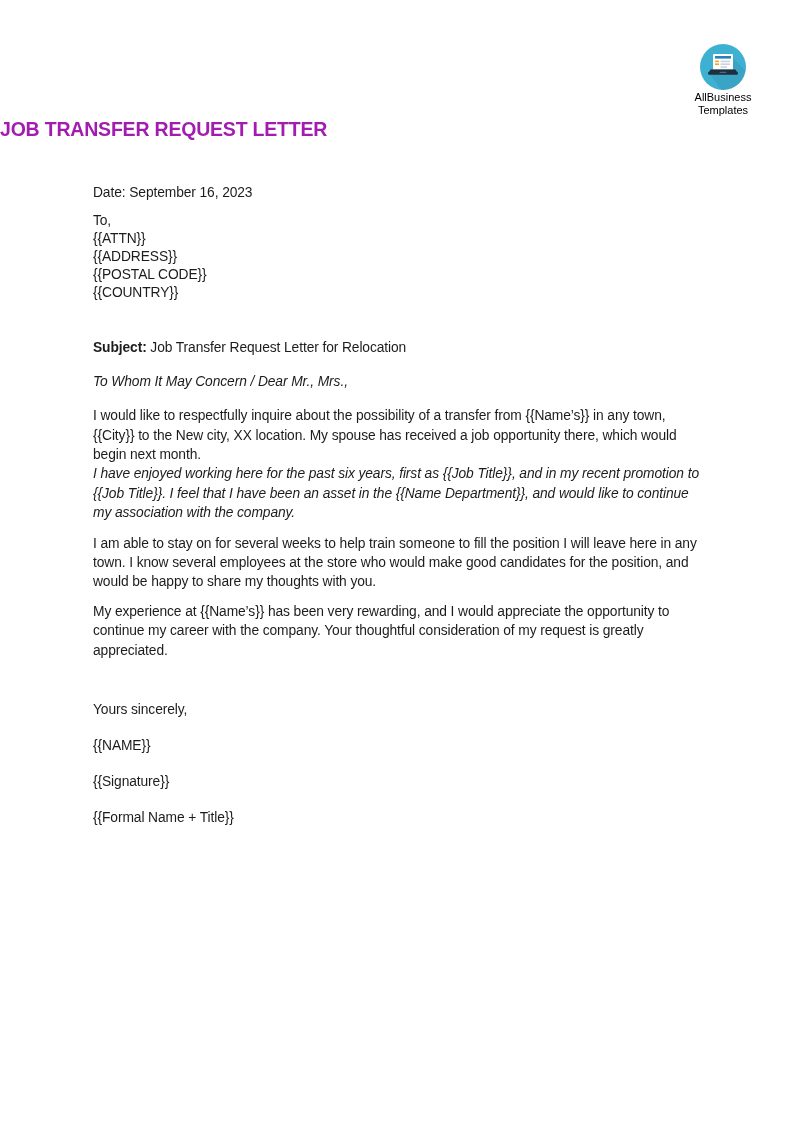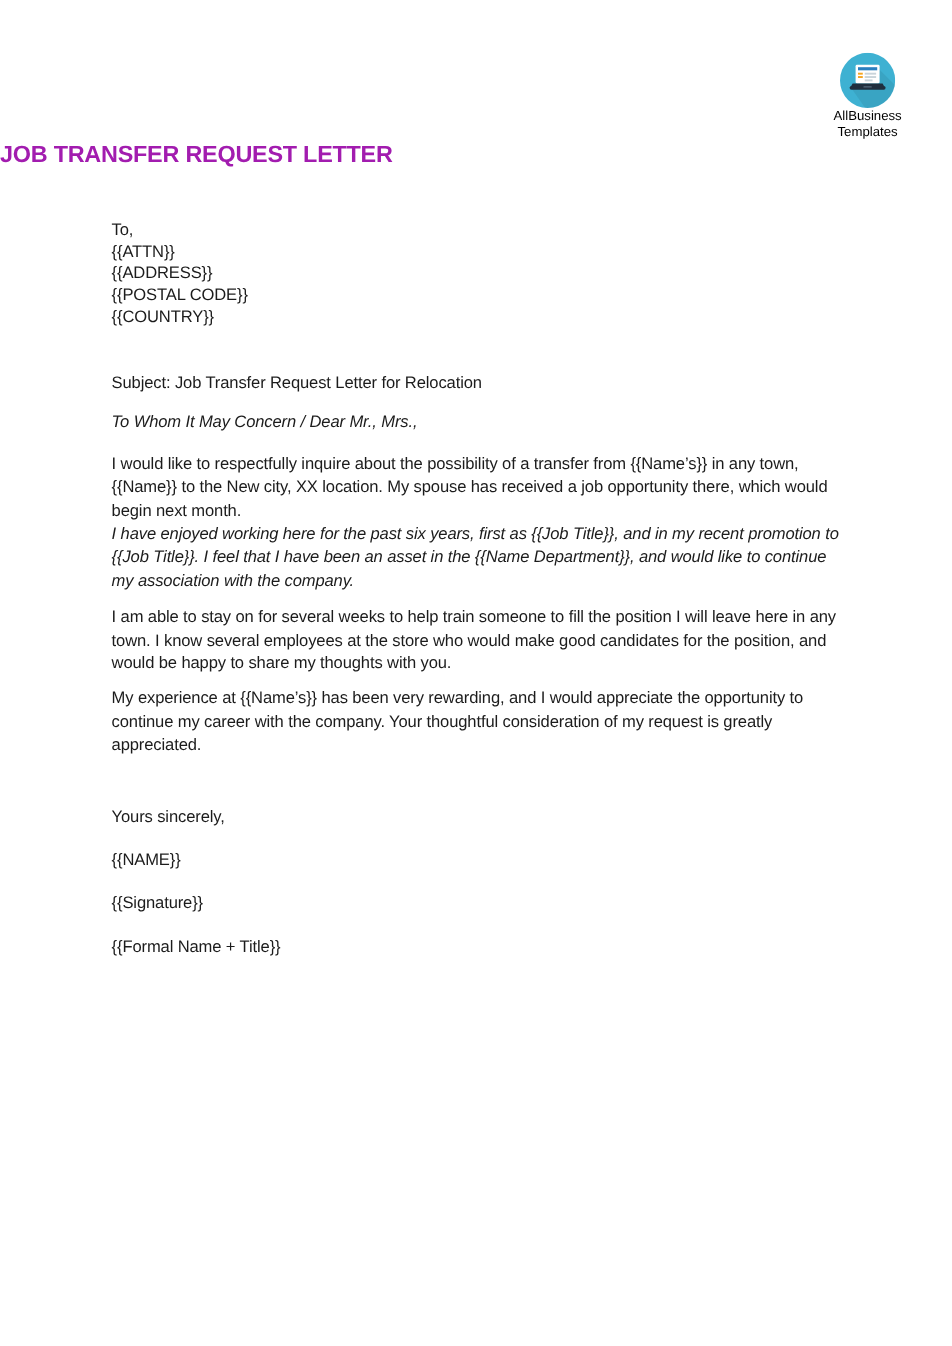--- a/index.html
+++ b/index.html
@@ -28,21 +28,21 @@
   
   .content {
     position: absolute; left: 93px; top: 183px; width: 640px;
     font-size: 13.8px; line-height: 19.4px; letter-spacing: -0.1px;
   }
   .content div { white-space: nowrap; }
   .date-line { margin-bottom: 10px; }
   .recipient { margin-bottom: 36px; }
   .recipient div { line-height: 18px; }
   .subject-line { margin-bottom: 14px; }
-  .subject-label { font-weight: normal; }
+  .subject-label { font-weight: bold; }
   .salutation { margin-bottom: 15px; font-style: italic; }
   .para-1 { }
   .para-2 { margin-bottom: 11px; font-style: italic; }
   .para-3 { margin-bottom: 10px; }
   .para-4 { margin-bottom: 40px; }
   .closing-item { margin-bottom: 16.6px; }
 
   
   .page-footer {
     position: absolute; top: 1059px; left: 0; width: 100%;
@@ -82,36 +82,37 @@
       </g>
       <rect x="19.5" y="27.8" width="7" height="1.1" rx="0.5" fill="#54697C"></rect>
     </svg>
     <div class="brand-name">AllBusiness</div>
     <div class="brand-name">Templates</div>
   </div>
 
   <div class="doc-title">JOB TRANSFER REQUEST LETTER</div>
 
   <div class="content">
+    <div class="date-line">Date: September 16, 2023</div>
 
     <div class="recipient">
         <div>To,</div>
         <div>{{ATTN}}</div>
         <div>{{ADDRESS}}</div>
         <div>{{POSTAL CODE}}</div>
         <div>{{COUNTRY}}</div>
       </div>
 
     <div class="subject-line"><span class="subject-label">Subject:</span><span> Job Transfer Request Letter for Relocation</span></div>
 
     <div class="salutation">To Whom It May Concern / Dear Mr., Mrs.,</div>
 
     <div class="para-1">
         <div>I would like to respectfully inquire about the possibility of a transfer from {{Name’s}} in any town,</div>
-        <div>{{Name}} to the New city, XX location. My spouse has received a job opportunity there, which would</div>
+        <div>{{City}} to the New city, XX location. My spouse has received a job opportunity there, which would</div>
         <div>begin next month.</div>
       </div>
     <div class="para-2">
         <div>I have enjoyed working here for the past six years, first as {{Job Title}}, and in my recent promotion to</div>
         <div>{{Job Title}}. I feel that I have been an asset in the {{Name Department}}, and would like to continue</div>
         <div>my association with the company.</div>
       </div>
     <div class="para-3">
         <div>I am able to stay on for several weeks to help train someone to fill the position I will leave here in any</div>
         <div>town. I know several employees at the store who would make good candidates for the position, and</div>

